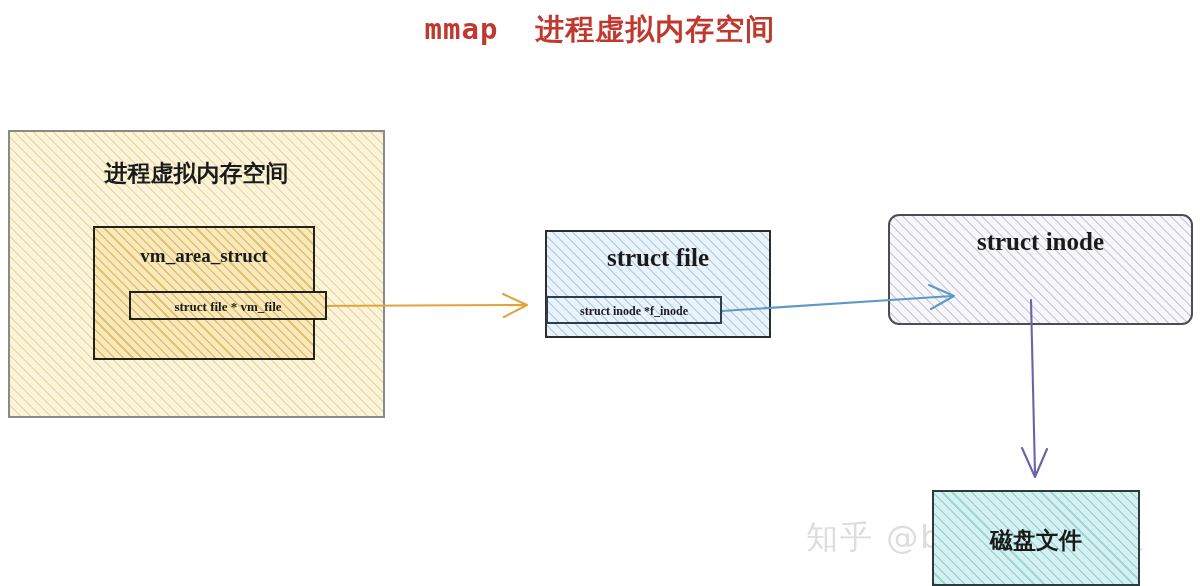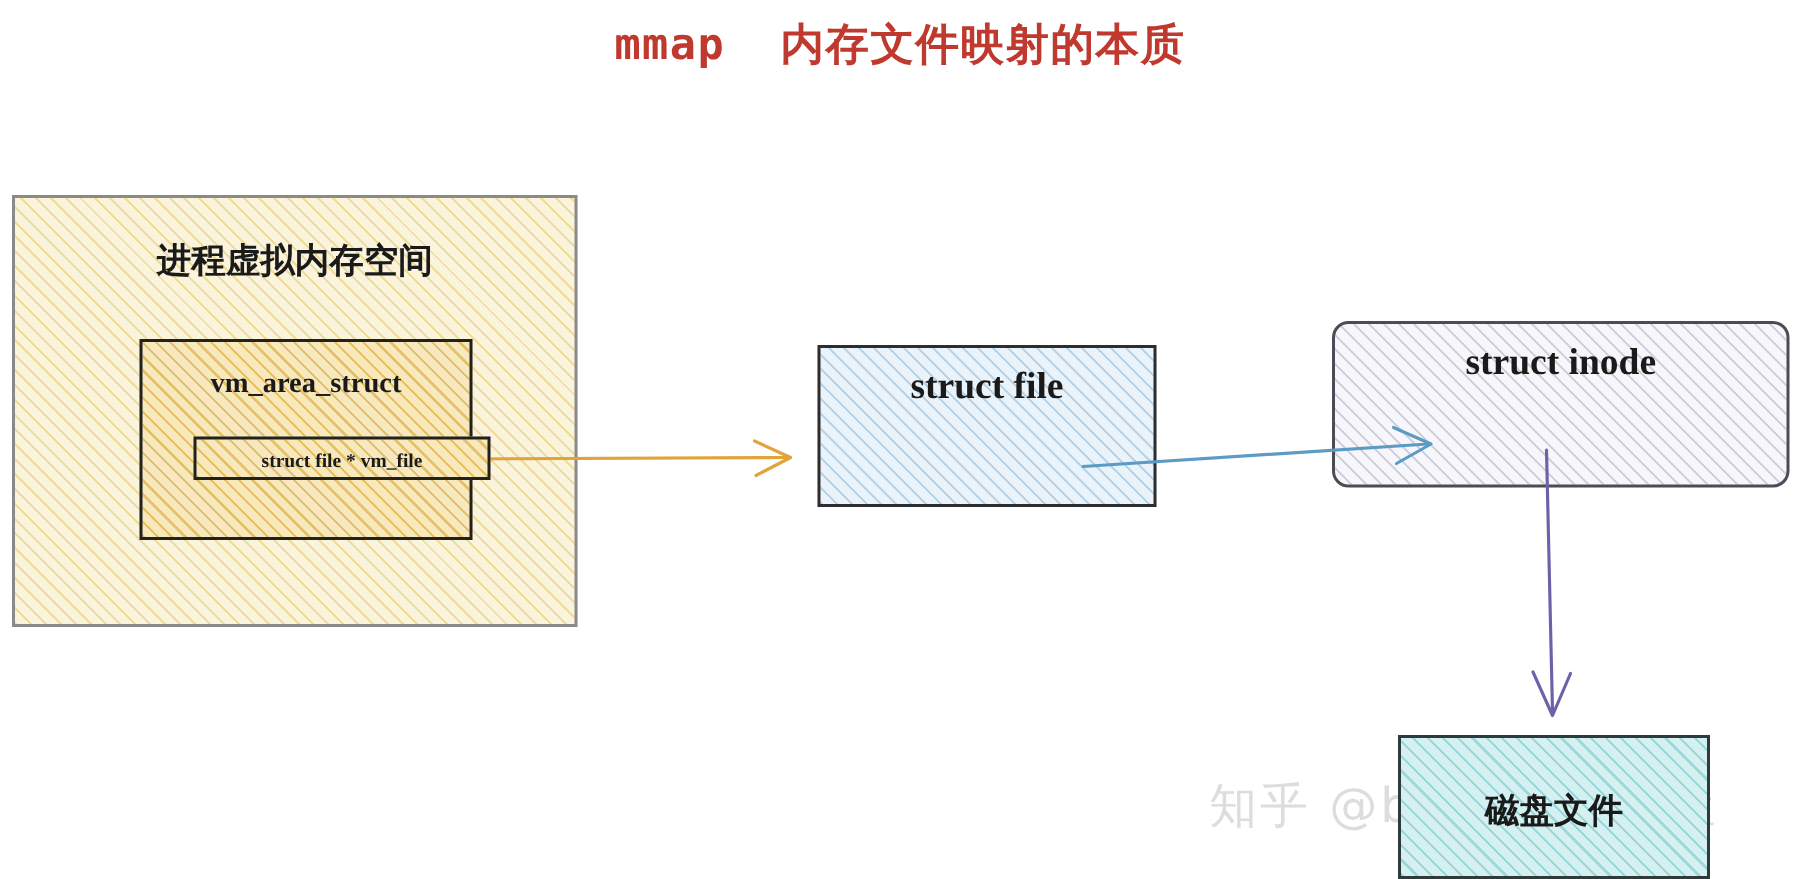--- a/index.html
+++ b/index.html
@@ -81,21 +81,21 @@
     font-size:32px;color:#dddddd;
     white-space:nowrap;letter-spacing:2px;
     pointer-events:none;
   }
 </style>
 </head>
 <body>
 
 <div id="canvas">
 
-  <div id="title">mmap  内存文件映射的本质</div>
+  <div id="title">mmap  进程虚拟内存空间</div>
 
   <svg class="boxsvg" width="1200" height="586" style="z-index:5;">
 
     <g>
       <path d="M303,306 L525,305" stroke="#e0a43a" stroke-width="2.1" fill="none" stroke-linecap="round"></path>
       <path d="M503,294 L527,305 L504,317" stroke="#e0a43a" stroke-width="2.1" fill="none" stroke-linecap="round" stroke-linejoin="round"></path>
     </g>
 
     <g>
       <path d="M722,311 L952,296" stroke="#5b9bc4" stroke-width="2.1" fill="none" stroke-linecap="round"></path>
@@ -117,20 +117,23 @@
   </div>
 
   <div class="box hatch-yellow-strong" style="left:105px;top:291px;width:198px;height:29px;border:2px solid #23211c;z-index:6;margin-left:24px;">
     <div class="label" style="top:6px;font-size:13px;">struct file * vm_file</div>
   </div>
 
   <div class="box hatch-blue" style="left:545px;top:230px;width:226px;height:108px;border:2px solid #2d2d2d;z-index:2;">
     <div class="label" style="top:12px;font-size:25px;">struct file</div>
   </div>
 
+  <div class="box hatch-blue" style="left:546px;top:296px;width:176px;height:28px;border:2px solid #2d3d4d;z-index:6;">
+    <div class="label" style="top:6px;font-size:12px;">struct inode *f_inode</div>
+  </div>
 
   <div class="box hatch-grey" style="left:888px;top:214px;width:305px;height:111px;border:2px solid #4c4c55;z-index:2;">
     <div class="label" style="top:12px;font-size:25px;">struct inode</div>
   </div>
 
 
   <div class="box hatch-teal" style="left:932px;top:490px;width:208px;height:96px;border:2px solid #2f3a3a;z-index:2;">
     <div class="label" style="top:33px;font-size:23px;font-family:'DejaVu Sans',sans-serif;">磁盘文件</div>
   </div>
 

